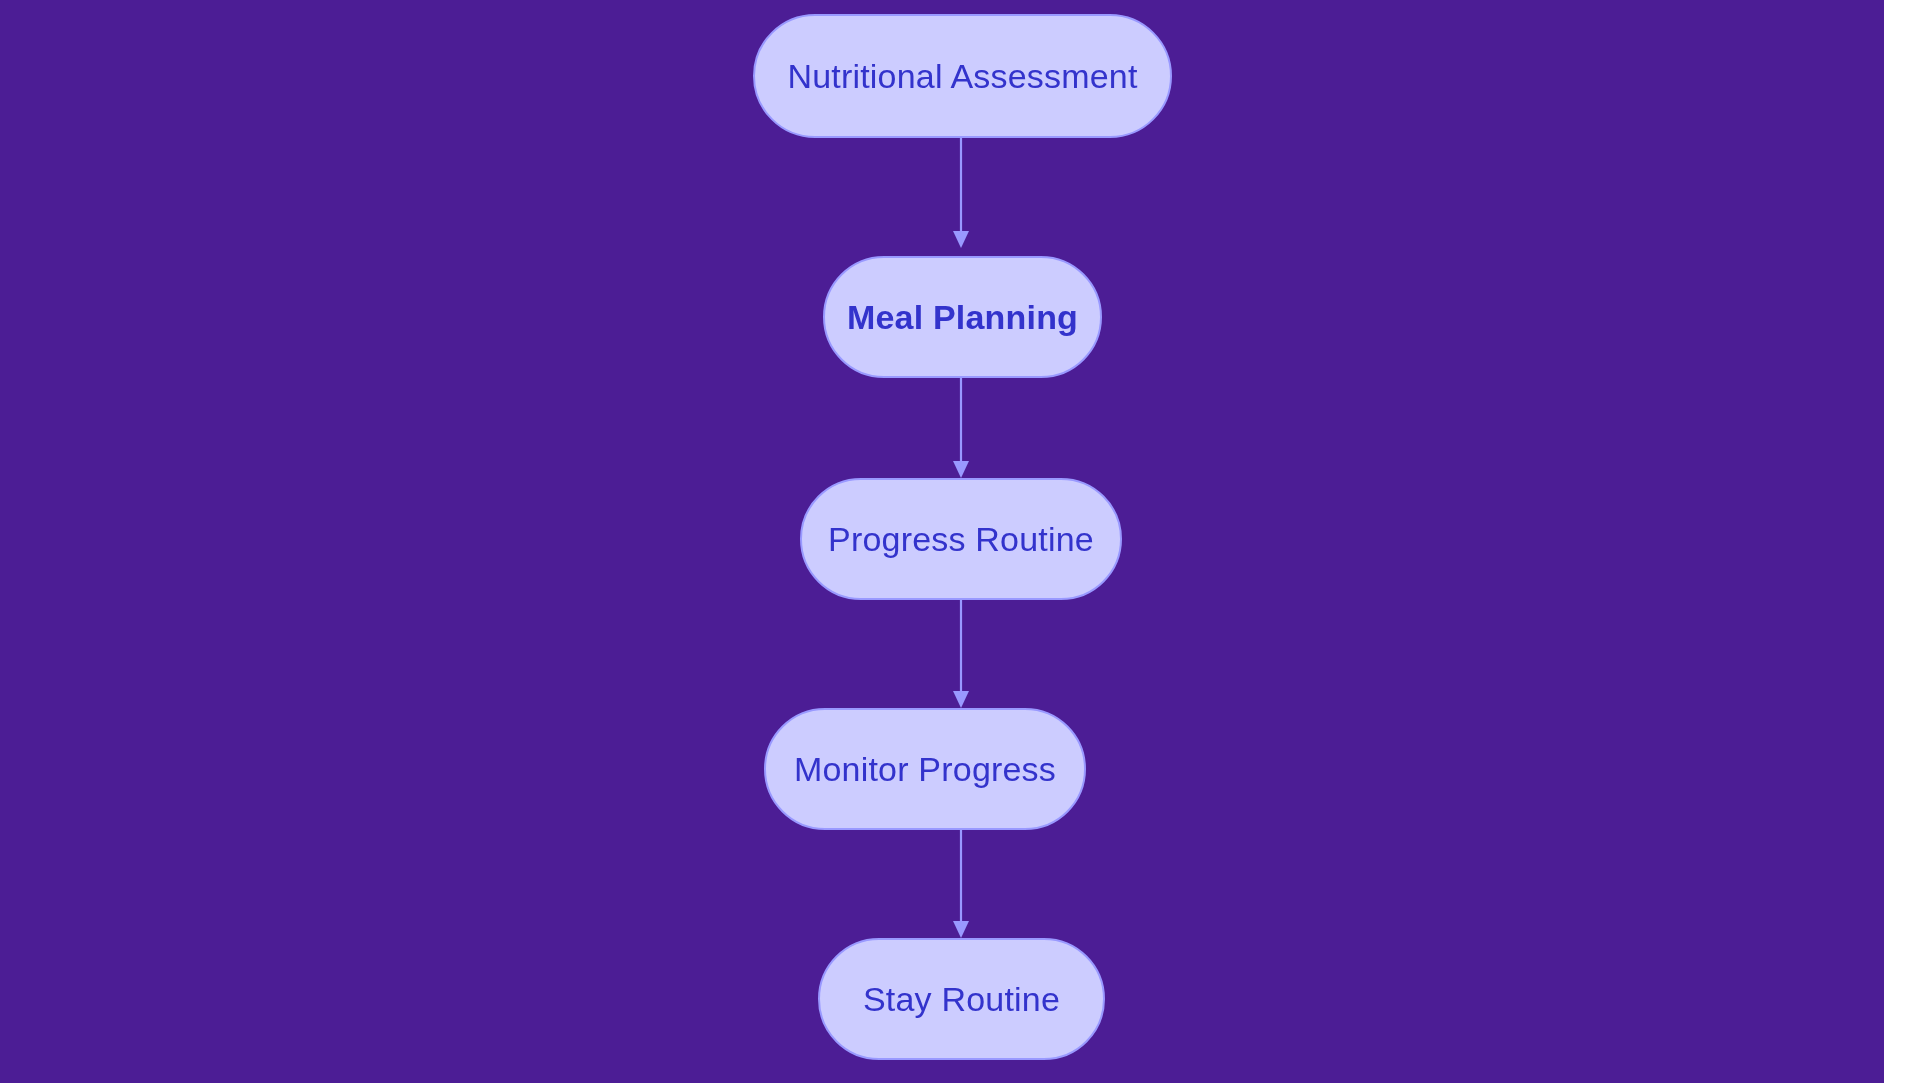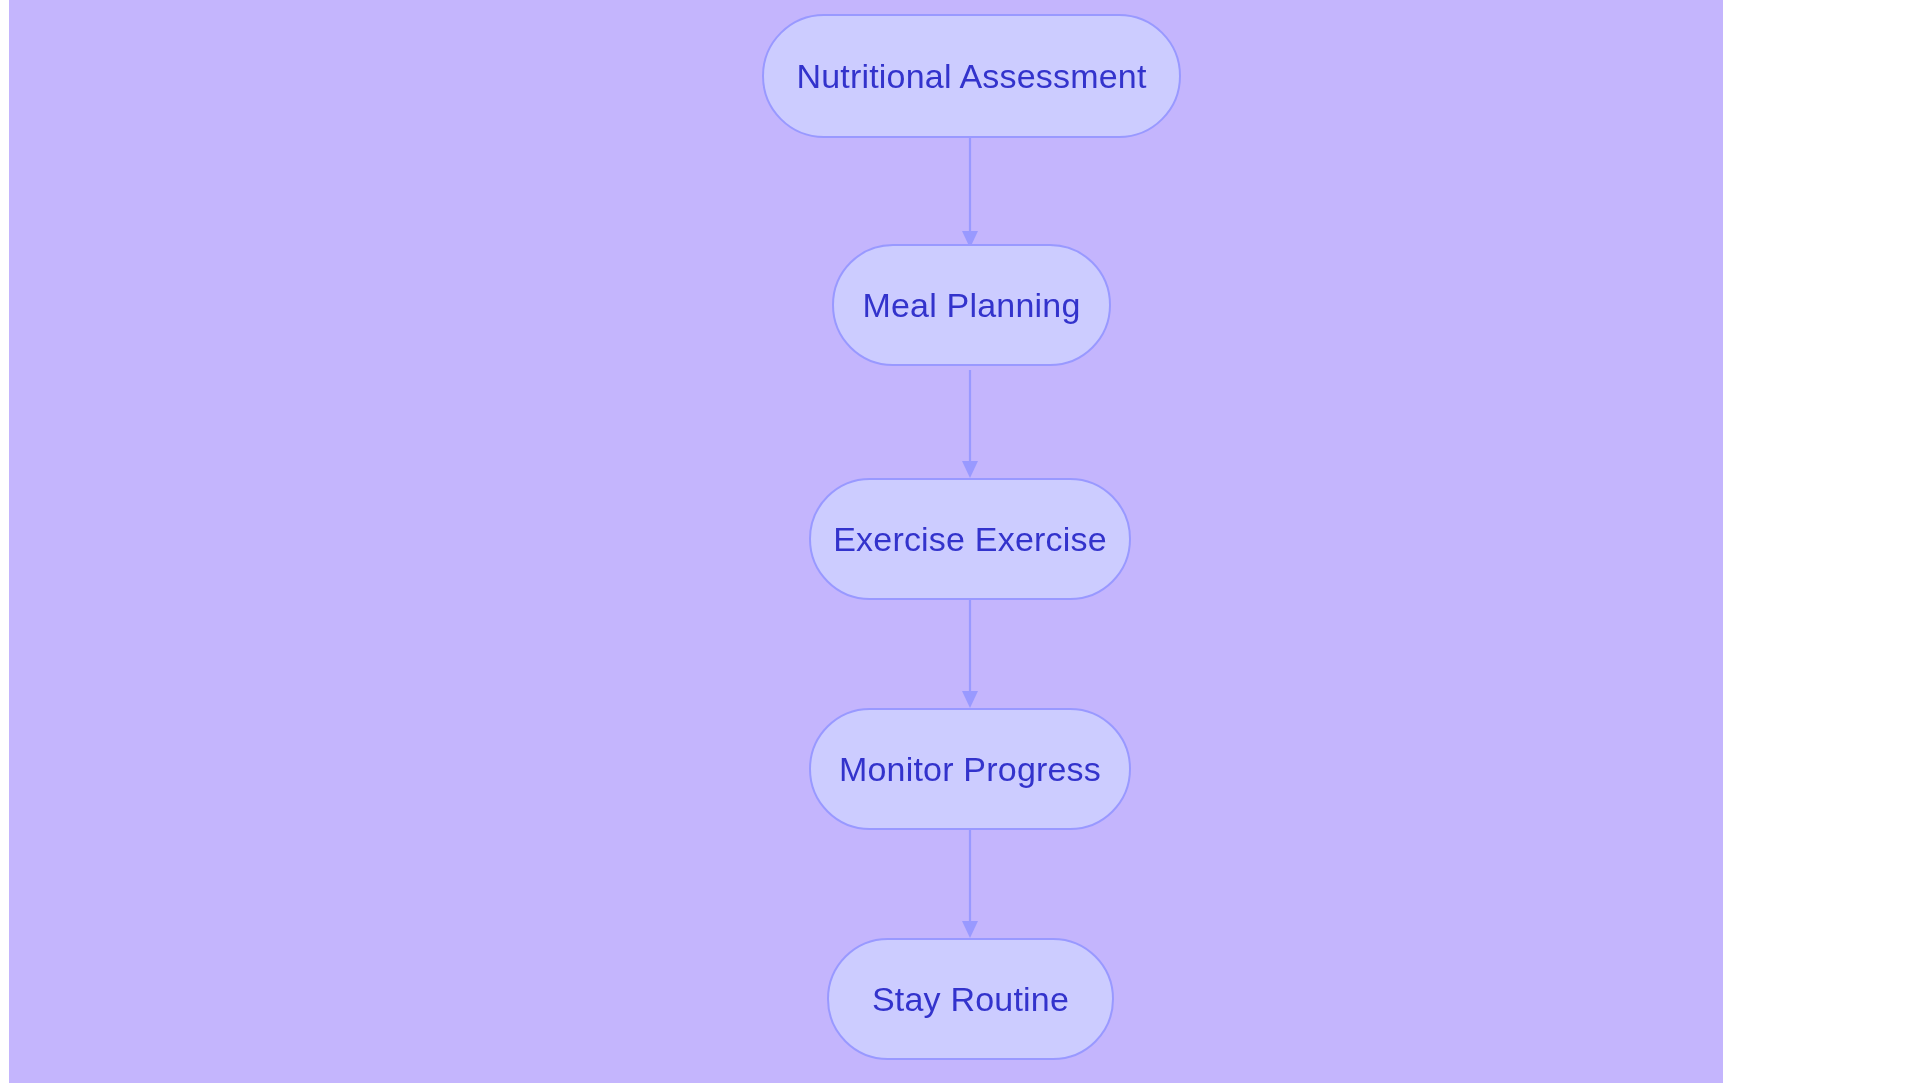--- a/index.html
+++ b/index.html
@@ -9,24 +9,23 @@
   }
   body {
     width: 1920px;
     height: 1083px;
     overflow: hidden;
     font-family: "Liberation Sans", sans-serif;
   }
 
   #flowchart-canvas {
     position: relative;
-    width: 1714px;
+    width: 1884px;
     height: 1083px;
-    background: #c4b5fd;
-    margin-left: 9px;
+    background: #4c1d95;
   }
 
   .flow-node {
     position: absolute;
     box-sizing: border-box;
     background: #ccccff;
     border: 2px solid #9999ff;
     border-radius: 999px;
     display: flex;
     align-items: center;
@@ -81,29 +80,29 @@
 
   <svg class="flow-edge" style="left:941px; top:824px; width:40px; height:120px;" viewBox="0 0 40 120">
     <line class="edge-line" x1="20" y1="6" x2="20" y2="98"></line>
     <polygon class="edge-head" points="12,97 28,97 20,114"></polygon>
   </svg>
 
   <div class="flow-node" style="left:753px; top:14px; width:419px; height:124px;">
     <span class="flow-node-label">Nutritional Assessment</span>
   </div>
 
-  <div class="flow-node" style="left:823px; top:244px; width:279px; height:122px;">
+  <div class="flow-node" style="left:823px; top:256px; width:279px; height:122px;font-weight:bold;">
     <span class="flow-node-label">Meal Planning</span>
   </div>
 
   <div class="flow-node" style="left:800px; top:478px; width:322px; height:122px;">
-    <span class="flow-node-label">Exercise Exercise</span>
+    <span class="flow-node-label">Progress Routine</span>
   </div>
 
-  <div class="flow-node" style="left:800px; top:708px; width:322px; height:122px;align-items:center;">
+  <div class="flow-node" style="left:764px; top:708px; width:322px; height:122px;align-items:center;">
     <span class="flow-node-label">Monitor Progress</span>
   </div>
 
   <div class="flow-node" style="left:818px; top:938px; width:287px; height:122px;">
     <span class="flow-node-label">Stay Routine</span>
   </div>
 
 </div>
 
 </body></html>

